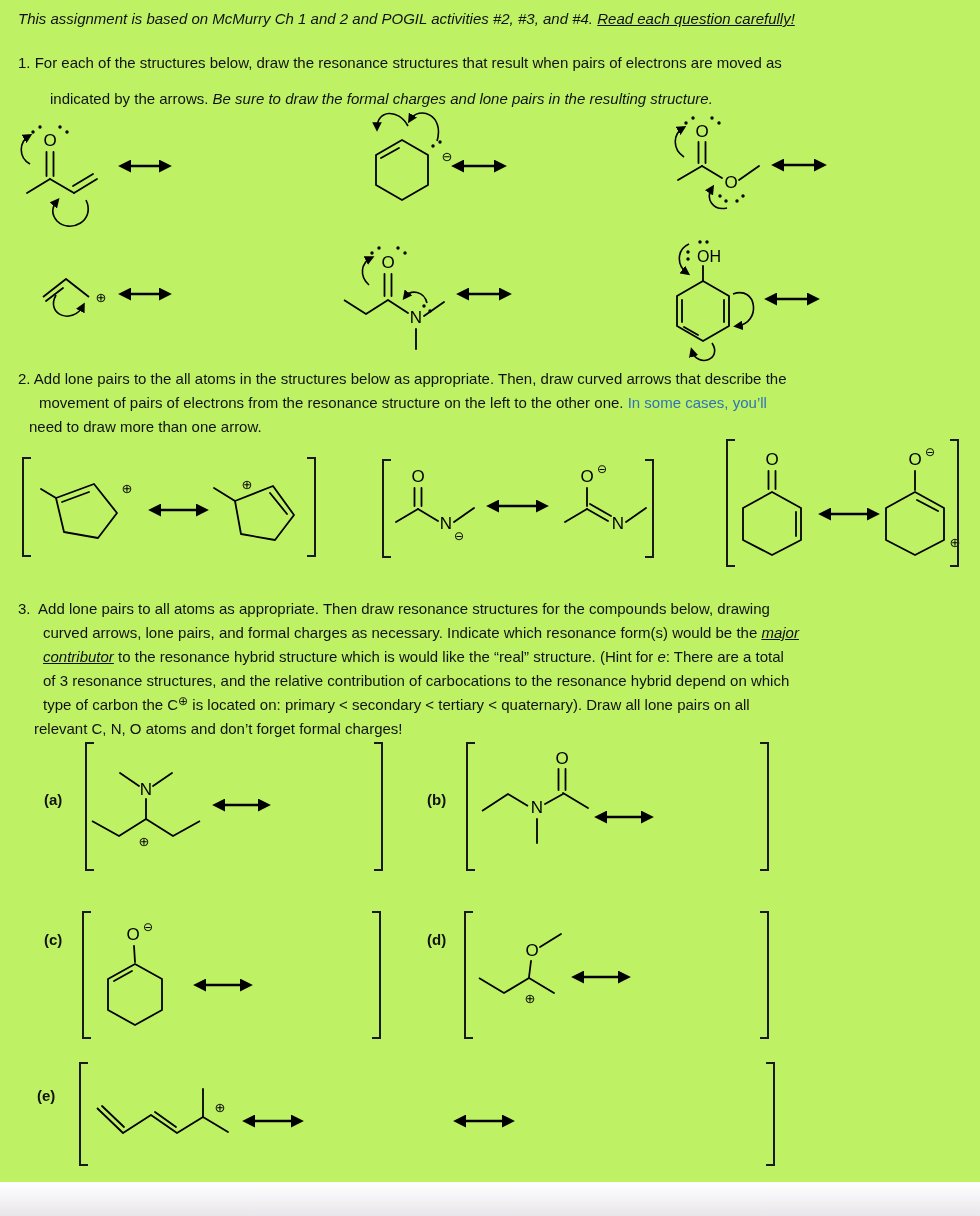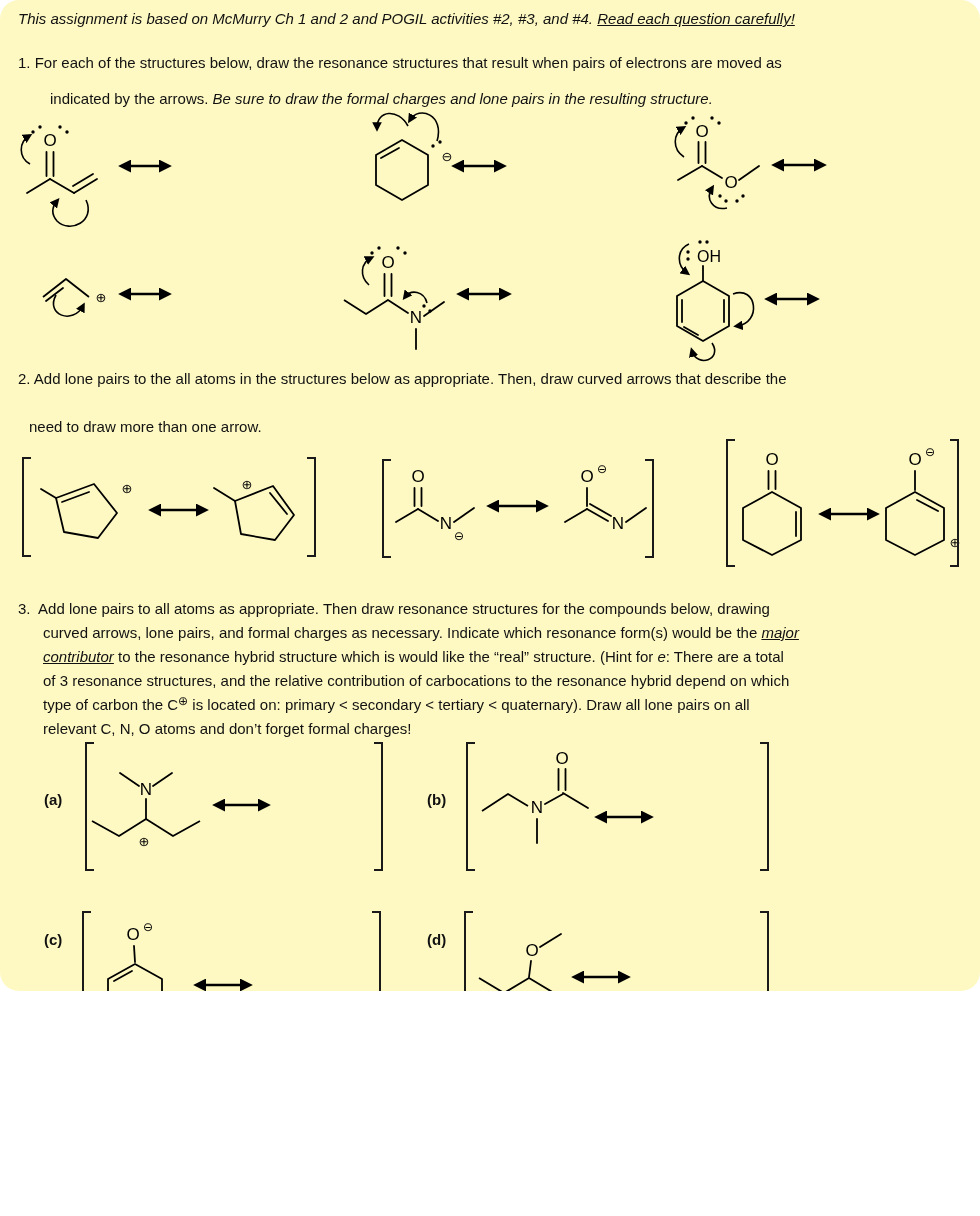--- a/index.html
+++ b/index.html
@@ -1,17 +1,17 @@
 <!DOCTYPE html>
 <html><head>
 <meta charset="utf-8">
 <style>
   html,body{margin:0;padding:0;background:#fff;}
-  .page{position:relative;width:980px;height:991px;background:#fef9c3;
-        font-family:"Liberation Sans",sans-serif;color:#111;overflow:hidden;border-radius:19px;}
+  .page{position:relative;width:980px;height:1216px;background:#bef264;
+        font-family:"Liberation Sans",sans-serif;color:#111;overflow:hidden;}
   .line{position:absolute;font-size:15px;line-height:22px;white-space:pre;}
   .it{font-style:italic;}
   .ul{text-decoration:underline;}
   .blue{color:#2e74b5;}
   .itemlabel{position:absolute;font-size:15px;font-weight:bold;white-space:pre;}
   .sup{font-size:12px;position:relative;top:-5px;font-family:"DejaVu Sans",sans-serif;}
   svg.overlay{position:absolute;left:0;top:0;}
   svg .bond{stroke:#000;stroke-width:1.8;fill:none;stroke-linecap:round;}
   svg .ring{stroke:#000;stroke-width:1.8;fill:none;stroke-linejoin:round;}
   svg .brk{stroke:#1a1a1a;stroke-width:2;fill:none;}
@@ -30,28 +30,29 @@
 <body>
 
 <div class="page">
 
   <div class="line it" style="left:18px;top:8px;"><span>This assignment is based on McMurry Ch 1 and 2 and POGIL activities #2, #3, and #4. </span><span class="ul">Read each question carefully!</span></div>
 
   <div class="line" style="left:18px;top:52px;"><span>1. </span><span>For each of the structures below, draw the resonance structures that result when pairs of electrons are moved as</span></div>
   <div class="line" style="left:50px;top:76px;margin-top:12px;"><span>indicated by the arrows. </span><span class="it">Be sure to draw the formal charges and lone pairs in the resulting structure.</span></div>
 
   <div class="line" style="left:18px;top:368px;"><span>2. </span><span>Add lone pairs to the all atoms in the structures below as appropriate. Then, draw curved arrows that describe the</span></div>
+  <div class="line" style="left:39px;top:392px;"><span>movement of pairs of electrons from the resonance structure on the left to the other one. </span><span class="blue" style="color: rgb(46, 116, 181);">In some cases, you’ll</span></div>
   <div class="line" style="left:29px;top:416px;"><span>need to draw more than one arrow.</span></div>
 
   <div class="line" style="left:18px;top:598px;"><span>3.  </span><span>Add lone pairs to all atoms as appropriate. Then draw resonance structures for the compounds below, drawing</span></div>
   <div class="line" style="left:43px;top:622px;text-align:right;"><span>curved arrows, lone pairs, and formal charges as necessary. Indicate which resonance form(s) would be the </span><span class="it ul">major</span></div>
   <div class="line" style="left:43px;top:646px;"><span class="it ul">contributor</span><span> to the resonance hybrid structure which is would like the “real” structure. (Hint for </span><span class="it">e</span><span>: There are a total</span></div>
   <div class="line" style="left:43px;top:670px;"><span>of 3 resonance structures, and the relative contribution of carbocations to the resonance hybrid depend on which</span></div>
   <div class="line" style="left:43px;top:694px;"><span>type of carbon the C</span><span class="sup">⊕</span><span> is located on: primary &lt; secondary &lt; tertiary &lt; quaternary). Draw all lone pairs on all</span></div>
-  <div class="line" style="left:43px;top:718px;"><span>relevant C, N, O atoms and don’t forget formal charges!</span></div>
+  <div class="line" style="left:34px;top:718px;"><span>relevant C, N, O atoms and don’t forget formal charges!</span></div>
 
   <div class="itemlabel" style="left:44px;top:791px;">(a)</div>
   <div class="itemlabel" style="left:427px;top:791px;">(b)</div>
   <div class="itemlabel" style="left:44px;top:931px;">(c)</div>
   <div class="itemlabel" style="left:427px;top:931px;">(d)</div>
   <div class="itemlabel" style="left:37px;top:1087px;">(e)</div>
 
   <svg class="overlay" width="980" height="1216" viewBox="0 0 980 1216">
     <defs>
       <marker id="ah" viewBox="0 0 10 10" refX="7" refY="5" markerWidth="5" markerHeight="5" orient="auto-start-reverse">

